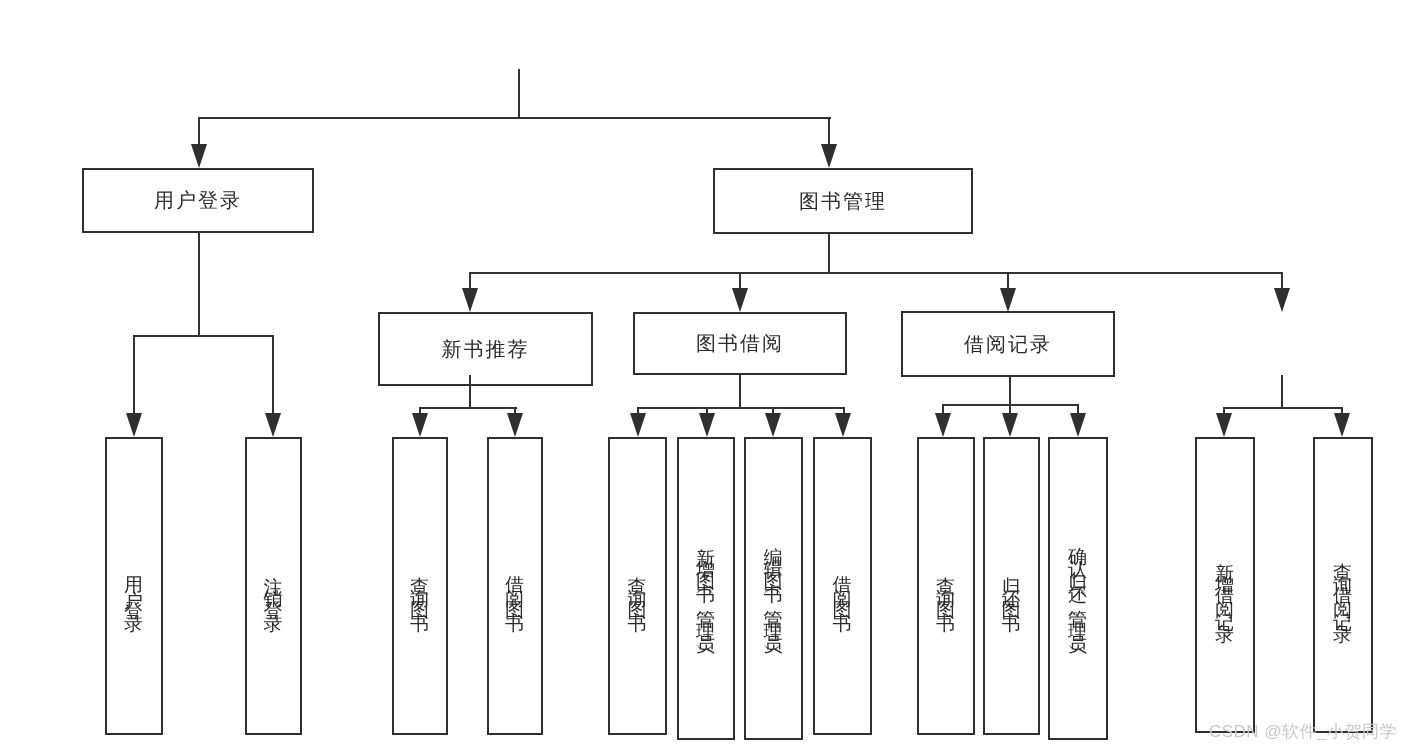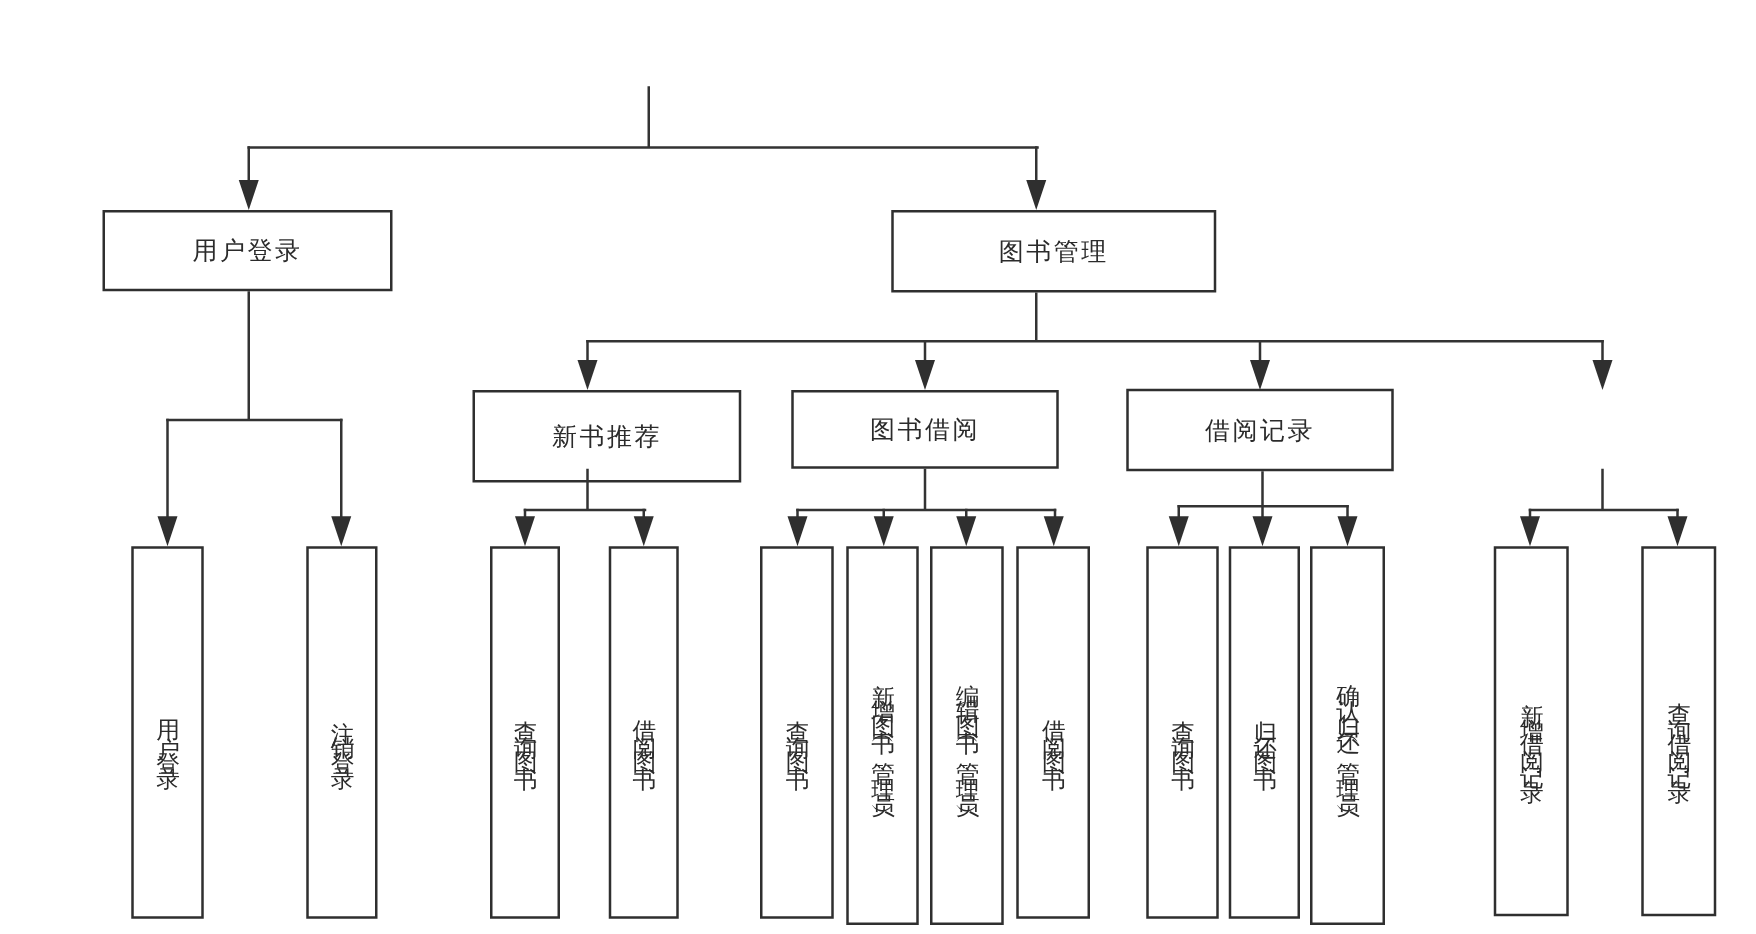--- a/index.html
+++ b/index.html
@@ -189,14 +189,15 @@
   <div class="arrow" style="left:1002px; top:413px;"></div>
   <div class="arrow" style="left:1070px; top:413px;"></div>
 
   <div class="line" style="left:1281px; top:375px; width:2px; height:33px;"></div>
   <div class="line" style="left:1223px; top:407px; width:120px; height:2px;"></div>
   <div class="line" style="left:1223px; top:407px; width:2px; height:10px;"></div>
   <div class="line" style="left:1341px; top:407px; width:2px; height:10px;"></div>
   <div class="arrow" style="left:1216px; top:413px;"></div>
   <div class="arrow" style="left:1334px; top:413px;"></div>
 
+  <div class="watermark">CSDN @软件_小贺同学</div>
 
 </div>
 
 </body></html>

